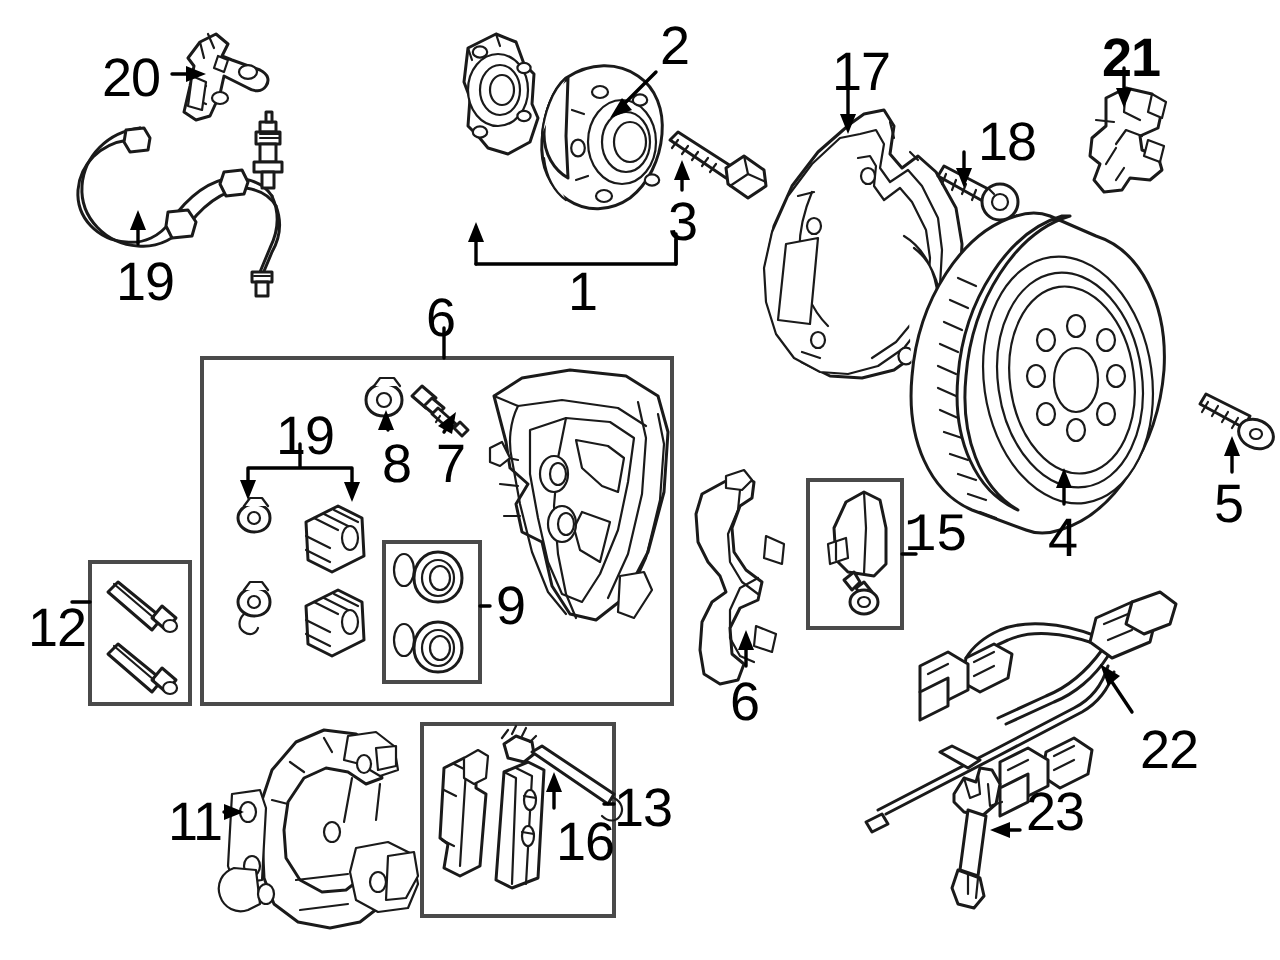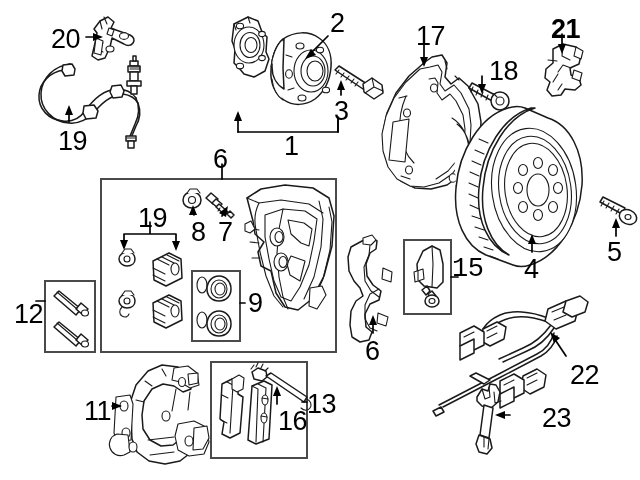--- a/index.html
+++ b/index.html
@@ -412,15 +412,15 @@
 <div class="callout" style="left:307px;top:391px;">13</div>
 <div class="callout" style="left:365px;top:338px;">6</div>
 <div class="callout" style="left:452px;top:256px;font-family:Liberation Mono, monospace;">15</div>
 <div class="callout" style="left:278px;top:408px;text-align:right;">16</div>
 <div class="callout" style="left:416px;top:23px;">17</div>
 <div class="callout" style="left:489px;top:58px;">18</div>
 <div class="callout" style="left:58px;top:128px;text-align:center;">19</div>
 <div class="callout" style="left:51px;top:26px;text-align:center;">20</div>
 <div class="callout" style="left:551px;top:16px;font-weight:bold;">21</div>
 <div class="callout" style="left:570px;top:362px;">22</div>
-<div class="callout" style="left:513px;top:405px;margin-left:29px;">23</div>
+<div class="callout" style="left:513px;top:393px;">23</div>
 
 </div>
 
 </body></html>

